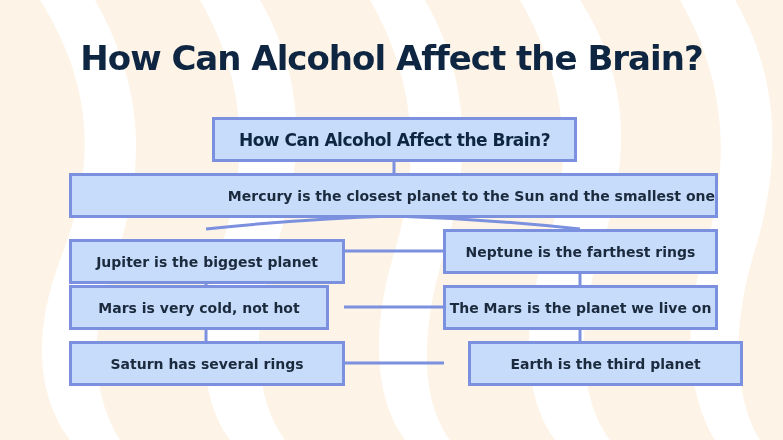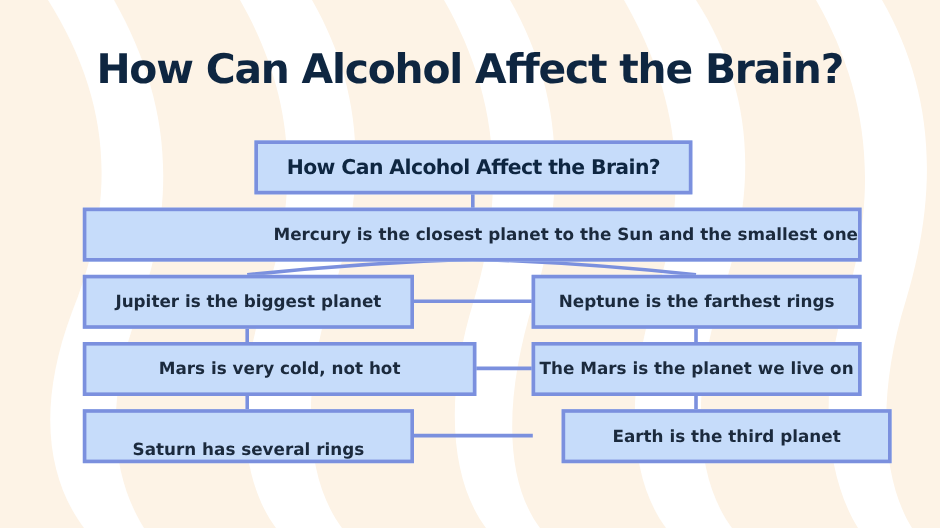--- a/index.html
+++ b/index.html
@@ -41,27 +41,27 @@
 </svg>
 
 <div class="box head" style="left:212px; top:117px; width:365px; height:45px;">
   <span>How Can Alcohol Affect the Brain?</span>
 </div>
 
 <div class="box" style="left:69px; top:173px; width:649px; height:45px;justify-content:flex-end;">
   <span>Mercury is the closest planet to the Sun and the smallest one</span>
 </div>
 
-<div class="box" style="left:69px; top:229px; width:276px; height:45px;justify-content:center;">
+<div class="box" style="left:69px; top:239px; width:276px; height:45px;justify-content:center;">
   <span>Jupiter is the biggest planet</span>
 </div>
-<div class="box" style="left:69px; top:285px; width:328px; height:45px;">
+<div class="box" style="left:69px; top:285px; width:260px; height:45px;">
   <span>Mars is very cold, not hot</span>
 </div>
-<div class="box" style="left:69px; top:341px; width:276px; height:45px;align-items:flex-end;">
+<div class="box" style="left:69px; top:341px; width:276px; height:45px;">
   <span>Saturn has several rings</span>
 </div>
 
 <div class="box" style="left:443px; top:229px; width:275px; height:45px;">
   <span>Neptune is the farthest rings</span>
 </div>
 <div class="box" style="left:443px; top:285px; width:275px; height:45px;">
   <span>The Mars is the planet we live on</span>
 </div>
 <div class="box" style="left:468px; top:341px; width:275px; height:45px;">

